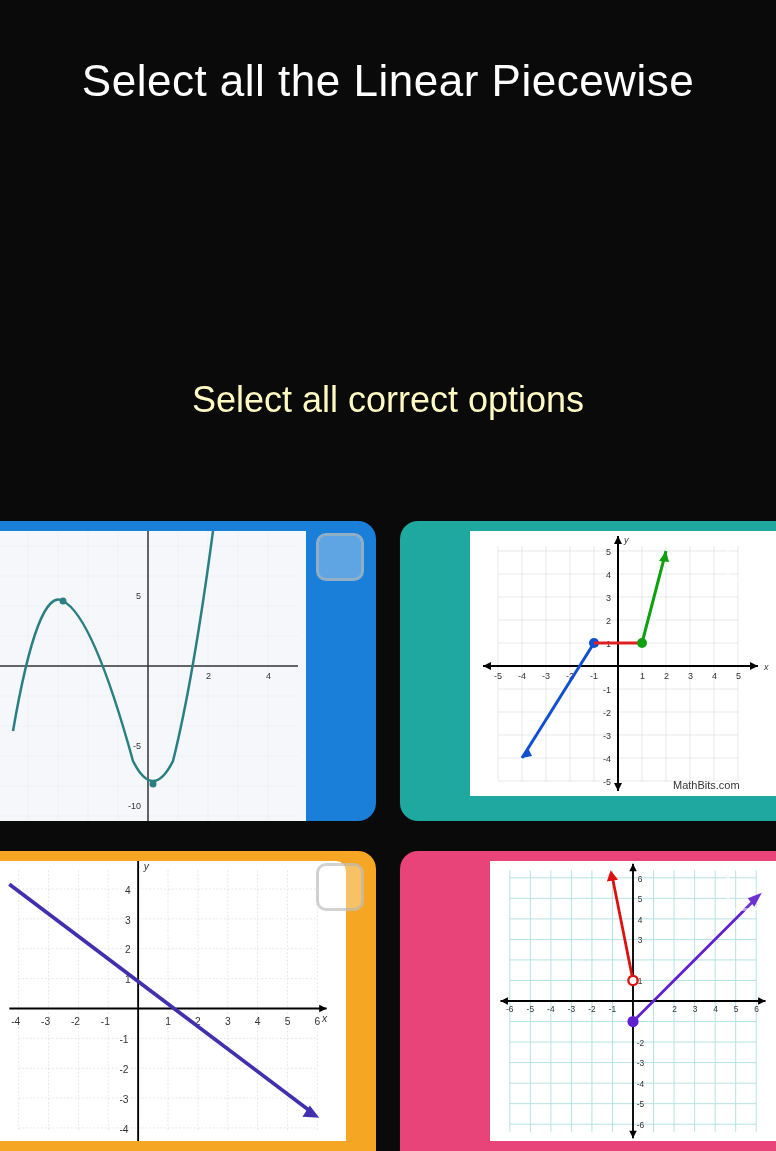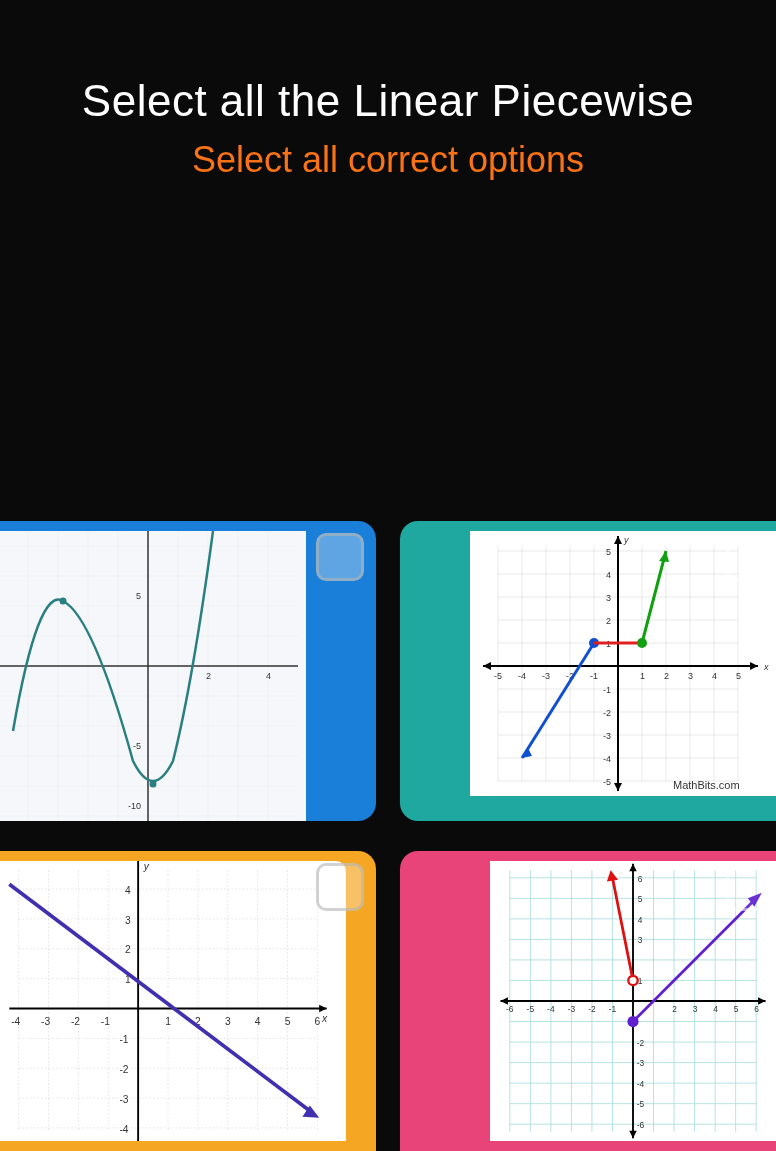--- a/index.html
+++ b/index.html
@@ -9,29 +9,30 @@
   height: 1151px;
   overflow: hidden;
   font-family: -apple-system, BlinkMacSystemFont, "Segoe UI", sans-serif;
   position: relative;
 }
 .question-title {
   color: #fff;
   font-size: 44px;
   font-weight: 400;
   text-align: center;
-  padding: 64px 10px 0 10px;
+  padding: 44px 10px 0 10px;
   line-height: 1.7;
   letter-spacing: 0.5px;
 }
 .instruction {
-  color: #f97316;
+  color: #fef9c3;
   font-size: 36px;
   font-weight: 500;
   text-align: center;
+  margin-top: 260px;
 }
 .options-grid {
   position: absolute;
   bottom: 0;
   left: 0;
   right: 0;
   display: grid;
   grid-template-columns: 1fr 1fr;
   gap: 30px 24px;
   padding: 0;

